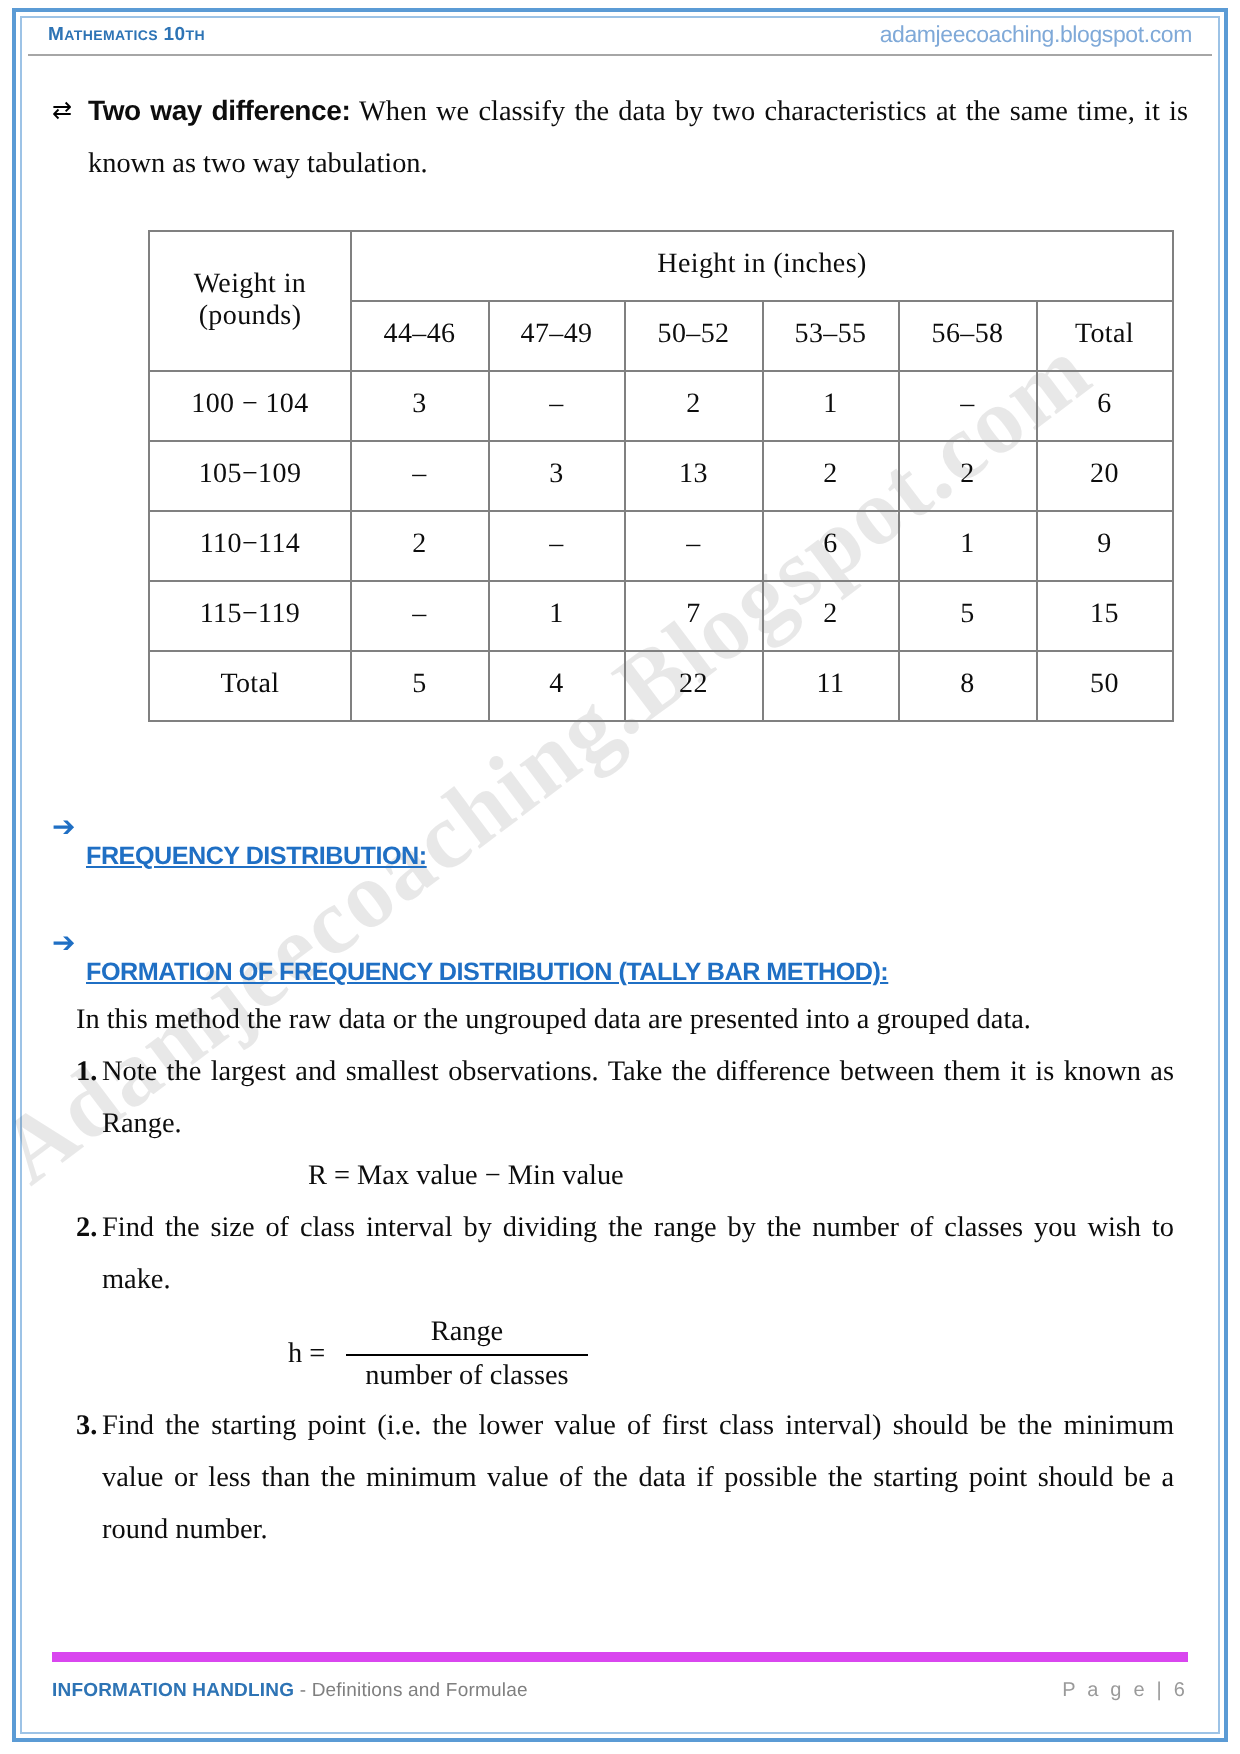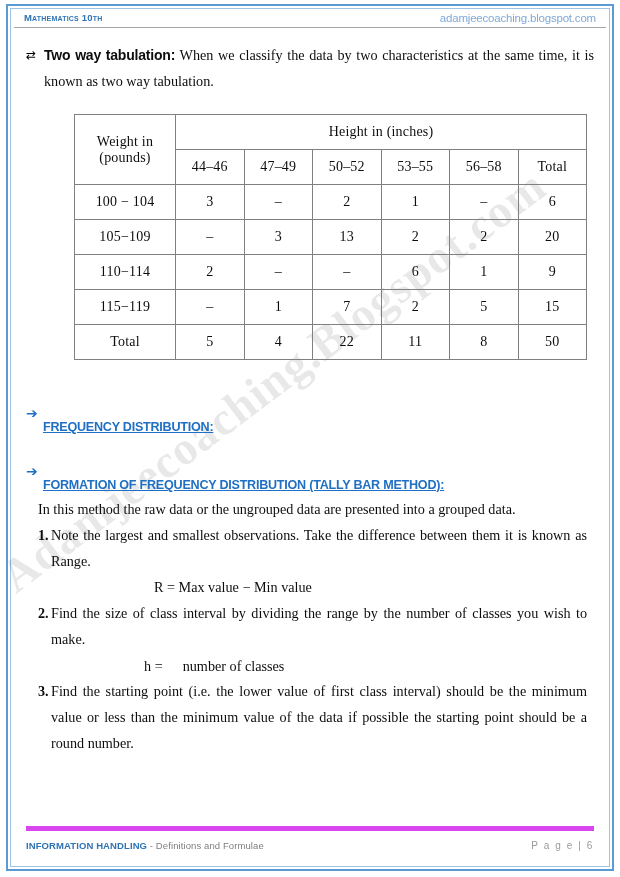--- a/index.html
+++ b/index.html
@@ -295,21 +295,21 @@
     <div class="hdr">
       <div class="hdr-left">Mathematics 10th</div>
       <div class="hdr-right">adamjeecoaching.blogspot.com</div>
     </div>
 
     <div class="body">
 
       <div class="bullet-row">
         <div class="bullet-glyph">⇄</div>
         <div class="bullet-body">
-          <p class="para"><span class="lead-term">Two way tabulation:</span><span> When we classify the data by two characteristics at the same time, it is known as two way tabulation.</span></p>
+          <p class="para"><span class="lead-term">Two way difference:</span><span> When we classify the data by two characteristics at the same time, it is known as two way tabulation.</span></p>
         </div>
       </div>
 
       <div class="tbl-wrap">
         <table class="dtbl">
           <tbody>
             <tr>
               <td class="wcol" rowspan="2">Weight in (pounds)</td>
               <td colspan="6">Height in (inches)</td>
             </tr>
@@ -394,20 +394,21 @@
       <ol class="steps">
         <li class="step">
           <span class="step-num">2.</span>
           <span class="step-txt">Find the size of class interval by dividing the range by the number of classes you wish to make.</span>
         </li>
       </ol>
 
       <div class="frac-block">
         <span class="frac-lhs">h  =</span>
         <span class="frac">
+          <span class="num">Range</span>
           <span class="den">number of classes</span>
         </span>
       </div>
 
       <ol class="steps">
         <li class="step">
           <span class="step-num">3.</span>
           <span class="step-txt">Find the starting point (i.e. the lower value of first class interval) should be the minimum value or less than the minimum value of the data if possible the starting point should be a round number.</span>
         </li>
       </ol>

